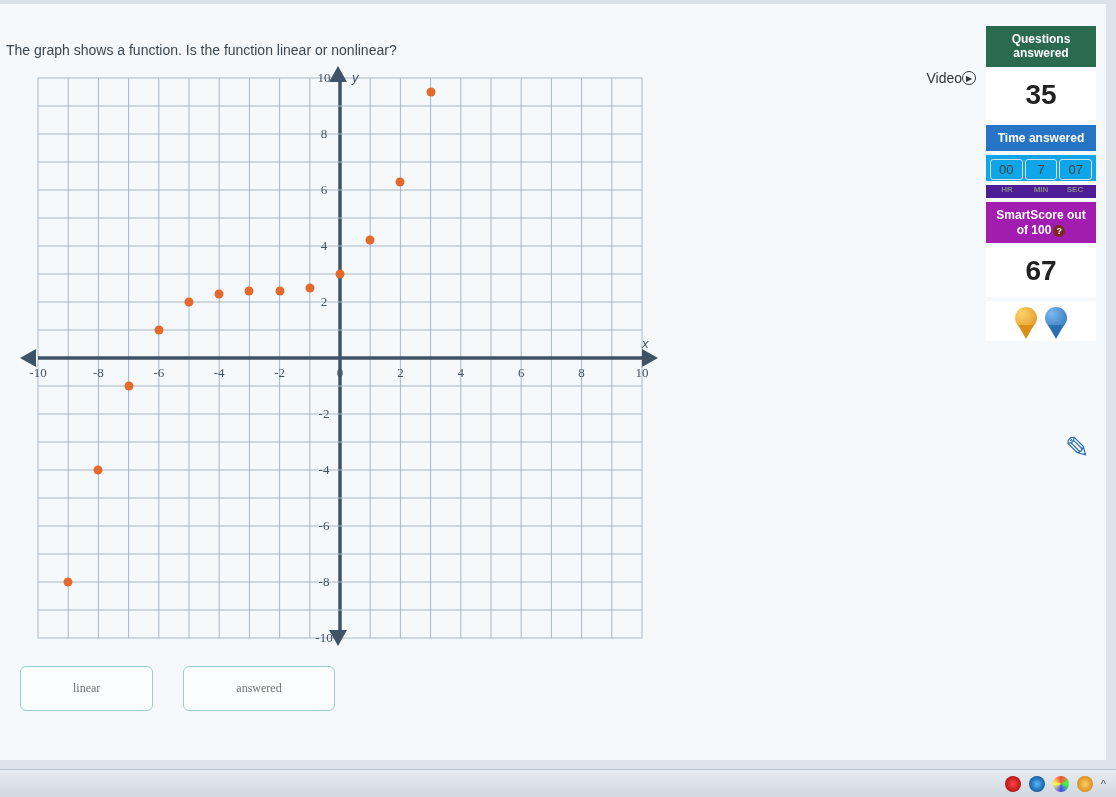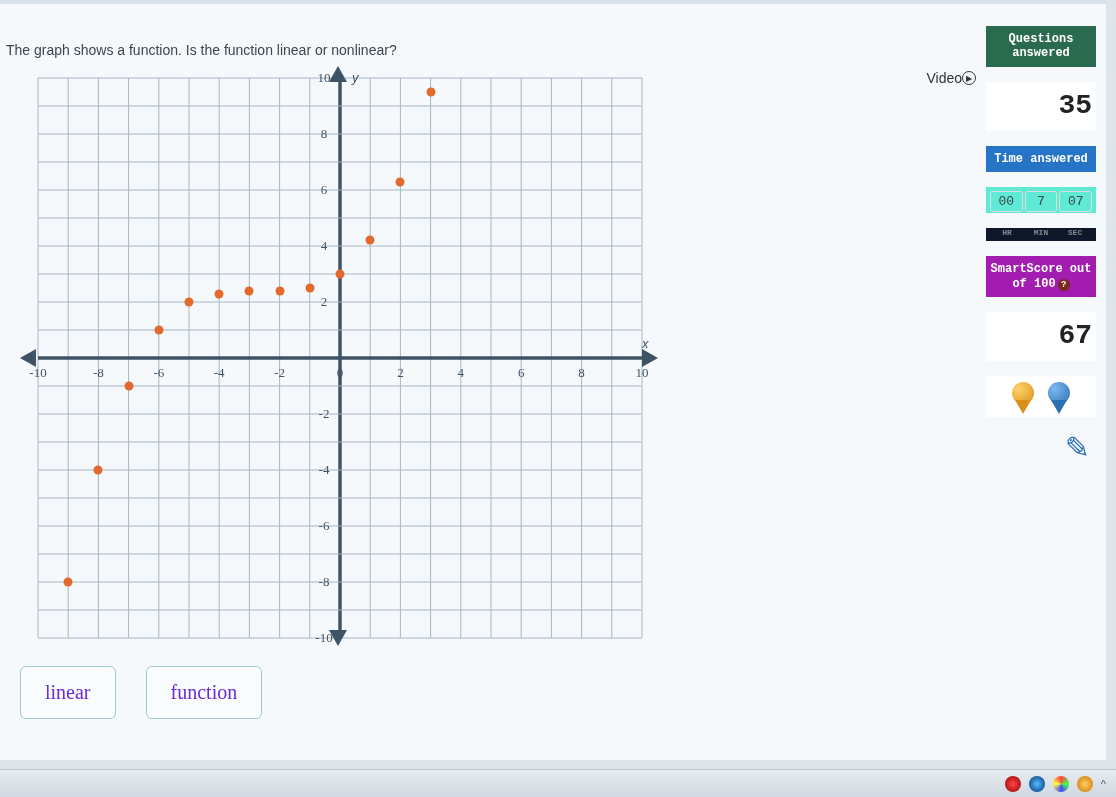--- a/index.html
+++ b/index.html
@@ -45,60 +45,59 @@
       display: inline-flex; align-items: center; justify-content: center;
       font-size: 8px;
     }
     .sidebar {
       position: absolute;
       top: 26px;
       right: 10px;
       width: 110px;
       display: flex;
       flex-direction: column;
-      gap: 15px;
-      font-family: Liberation Mono, monospace;
+      gap: 4px;
     }
     .side-header {
       background: #2a6b4f;
       color: #fff;
       font-size: 12px;
       font-weight: bold;
       text-align: center;
       padding: 6px 4px;
       line-height: 1.2;
     }
     .side-value {
       background: #fff;
       color: #222;
       font-size: 28px;
       font-weight: bold;
-      text-align: right;
+      text-align: center;
       padding: 8px 4px 10px;
     }
     .side-header.blue { background: #2674c6; }
     .time-row {
       display: flex;
-      background: #5eead4;
+      background: #0ea5e9;
       justify-content: center;
       padding: 4px 4px 1px;
       gap: 2px;
     }
     .time-cell {
       flex: 1;
       text-align: center;
       font-size: 13px;
       color: #444;
       border: 1px solid #ddd;
       border-radius: 3px;
       padding: 2px 0;
     }
     .time-labels {
       display: flex;
-      background: #0f172a;
+      background: #4c1d95;
       font-size: 8px;
       color: #888;
       font-weight: bold;
       padding: 0 4px 4px;
     }
     .time-labels span { flex: 1; text-align: center; }
     .side-header.red { background: #a21caf; position: relative; }
     .side-header.red .info {
       display:inline-block; width:12px; height:12px; border-radius:50%;
       background:#7a2820; color:#fff; font-size:9px; line-height:12px;
@@ -164,23 +163,23 @@
 
     .answers {
       display: flex;
       gap: 30px;
       margin: 18px 0 0 20px;
     }
     .answer-btn {
       border: 1px solid #9fcad0;
       border-radius: 6px;
       background: #fafdfd;
-      padding: 14px 24px;
-      font-size: 20px;
-      color: #6d28d9;
+      padding: 14px 52px;
+      font-size: 12px;
+      color: #737373;
       cursor: pointer;
       font-family: Georgia, serif;
     }
     .taskbar {
       position:absolute; bottom:0; left:0; right:0; height:28px;
       background: linear-gradient(#e6ecf1,#d0d8e0);
       border-top:1px solid #b8c2cc;
       display:flex; align-items:center; justify-content:flex-end;
       padding: 0 10px; gap:8px;
     }
@@ -310,21 +309,21 @@
       <div class="point" style="left: 259.6px; top: 222.8px;"></div>
       <div class="point" style="left: 289.8px; top: 220px;"></div>
       <div class="point" style="left: 320px; top: 206px;"></div>
       <div class="point" style="left: 350.2px; top: 172.4px;"></div>
       <div class="point" style="left: 380.4px; top: 113.6px;"></div>
       <div class="point" style="left: 410.6px; top: 24px;"></div>
     </div>
 
   <div class="answers">
     <button class="answer-btn">linear</button>
-    <button class="answer-btn">function</button>
+    <button class="answer-btn">answered</button>
   </div>
 </div>
 
 <div class="taskbar">
   <span class="tray-icon" style="background:radial-gradient(circle,#f44,#900)"></span>
   <span class="tray-icon" style="background:radial-gradient(circle,#5bf,#037)"></span>
   <span class="tray-icon" style="background:conic-gradient(#f44,#4f4,#44f,#ff4,#f44)"></span>
   <span class="tray-icon" style="background:radial-gradient(circle,#fc6,#c70)"></span>
   <span class="sys">^</span>
 </div>

